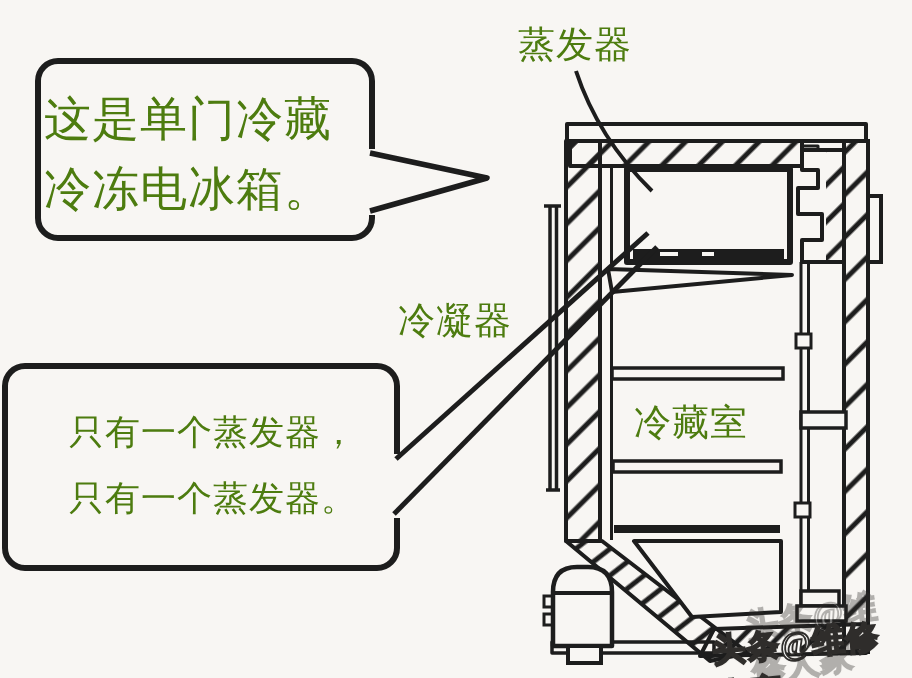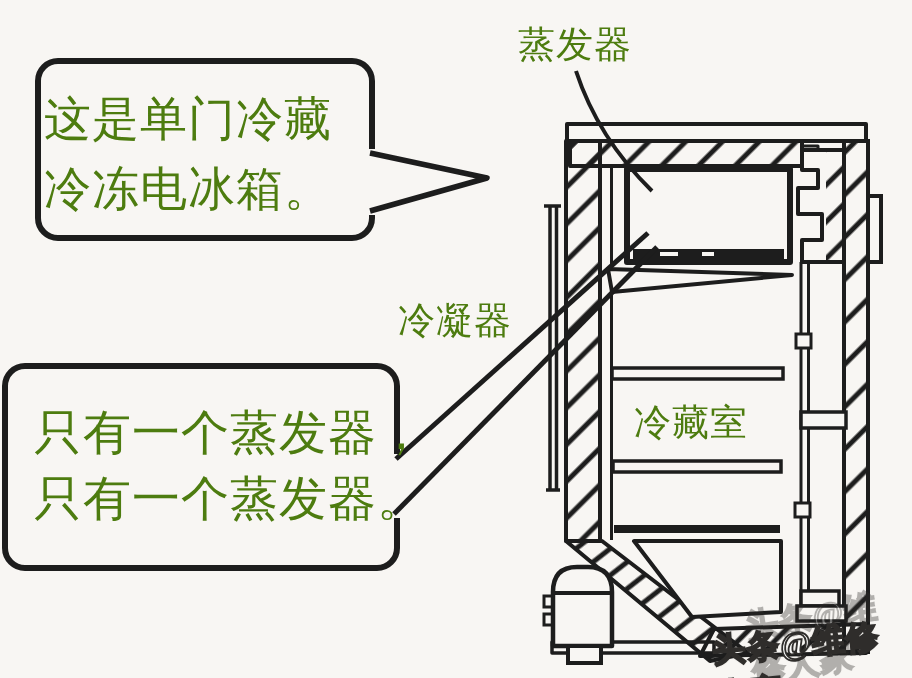--- a/index.html
+++ b/index.html
@@ -15,21 +15,21 @@
   .txt{
     position:absolute;
     font-weight:400;
     color:#4d7c0f;
     white-space:nowrap;
     letter-spacing:1px;
   }
   .bubble-line{font-size:47px;line-height:70px;}
   #bubble-top-text{left:44px;top:84px;}
   #bubble-bottom-text{left:34px;top:400px;}
-  #bubble-bottom-text .bubble-line{font-size:48px;line-height:66px;}
+  #bubble-bottom-text .bubble-line{font-size:35px;line-height:66px;margin-left:35px;}
   .part-label{font-size:37px;}
   #label-evaporator{left:518px;top:20px;}
   #label-freezer{left:650px;top:191px;}
   #label-condenser{left:382px;top:296px;margin-left:16px;}
   #label-fridge{left:634px;top:398px;}
   #label-compressor{left:417px;top:589px;}
   .watermark{
     position:absolute;
     font-size:33px;
     font-weight:700;

